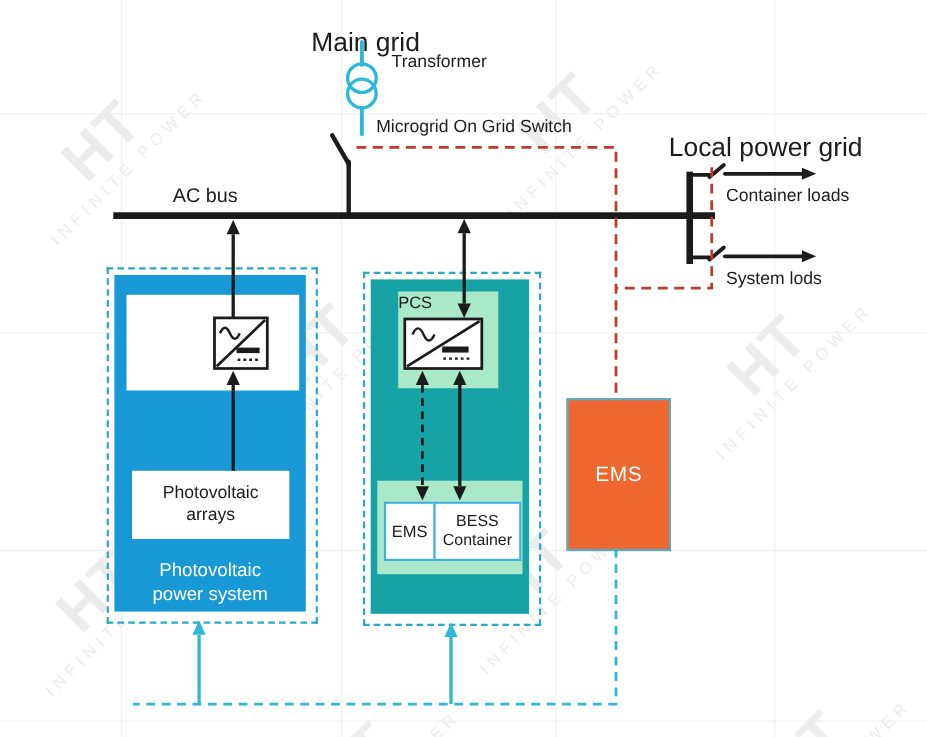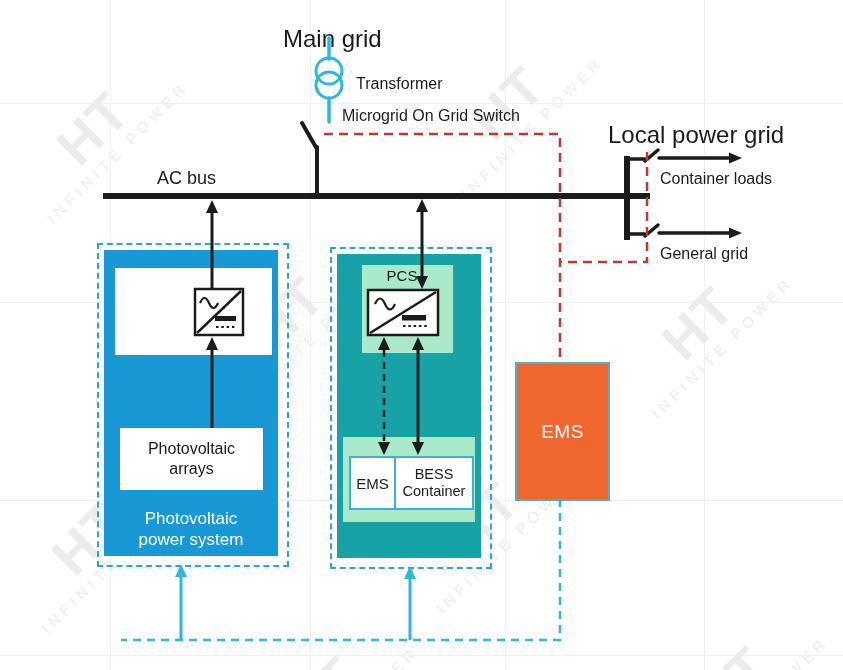--- a/index.html
+++ b/index.html
@@ -93,21 +93,21 @@
   <div class="white-box z3" style="left:120px; top:428px; width:143px; height:62px; display:flex; align-items:center; justify-content:center">
     <span class="lbl" style="position:static; text-align:center; font-size:16px; line-height:20px">Photovoltaic
 arrays</span>
   </div>
   <div class="caption z3" style="left:104px; top:508px; width:174px; font-size:17px; line-height:21px">Photovoltaic
 power system</div>
 
   <div class="dashed-box z2" style="left:330px; top:247px; width:158px; height:318px"></div>
   <div class="bess-inner z2" style="left:337px; top:254px; width:144px; height:304px"></div>
   <div class="mint z3" style="left:362px; top:265px; width:91px; height:88px"></div>
-  <div class="lbl z3" style="left:362px; top:267px; width:80px; text-align:center; font-size:15px">PCS</div>
+  <div class="lbl z3" style="left:362px; top:267px; width:80px; font-size:15px">PCS</div>
   <div class="mint z3" style="left:343px; top:437px; width:132px; height:85px"></div>
   <div class="small-unit z3" style="left:349px; top:456px; width:43px; height:50px; font-size:15px">
     <span>EMS</span>
   </div>
   <div class="small-unit z3" style="left:394px; top:456px; width:76px; height:50px; font-size:14.5px; line-height:17px; white-space:pre-line">
     <span class="lbl" style="position:static">BESS
 Container</span>
   </div>
 
   <div class="ems-box z3" style="left:515px; top:362px; width:91px; height:135px">
@@ -199,20 +199,20 @@
       <line class="sc" x1="181" y1="577" x2="181" y2="640" stroke-width="3"></line>
       <polygon class="fc" points="181,564 175,577 187,577"></polygon>
     </g>
     <g>
       <line class="sc" x1="410" y1="579" x2="410" y2="640" stroke-width="3"></line>
       <polygon class="fc" points="410,566 404,579 416,579"></polygon>
     </g>
   </svg>
 
   <div class="lbl z5" style="left:283px; top:25px;  font-size:24px">Main grid</div>
-  <div class="lbl z5" style="left:356px; top:75px;  font-size:16px">Transformer</div>
+  <div class="lbl z5" style="left:356px; top:48px;  font-size:16px">Transformer</div>
   <div class="lbl z5" style="left:342px; top:107px; font-size:16px">Microgrid On Grid Switch</div>
   <div class="lbl z5" style="left:157px; top:168px; font-size:18px">AC bus</div>
   <div class="lbl z5" style="left:608px; top:121px; font-size:24px">Local power grid</div>
   <div class="lbl z5" style="left:660px; top:170px; font-size:16px">Container loads</div>
-  <div class="lbl z5" style="left:660px; top:245px; font-size:16px">General grid</div>
+  <div class="lbl z5" style="left:660px; top:245px; font-size:16px">System lods</div>
 
 </div>
 
 </body></html>

